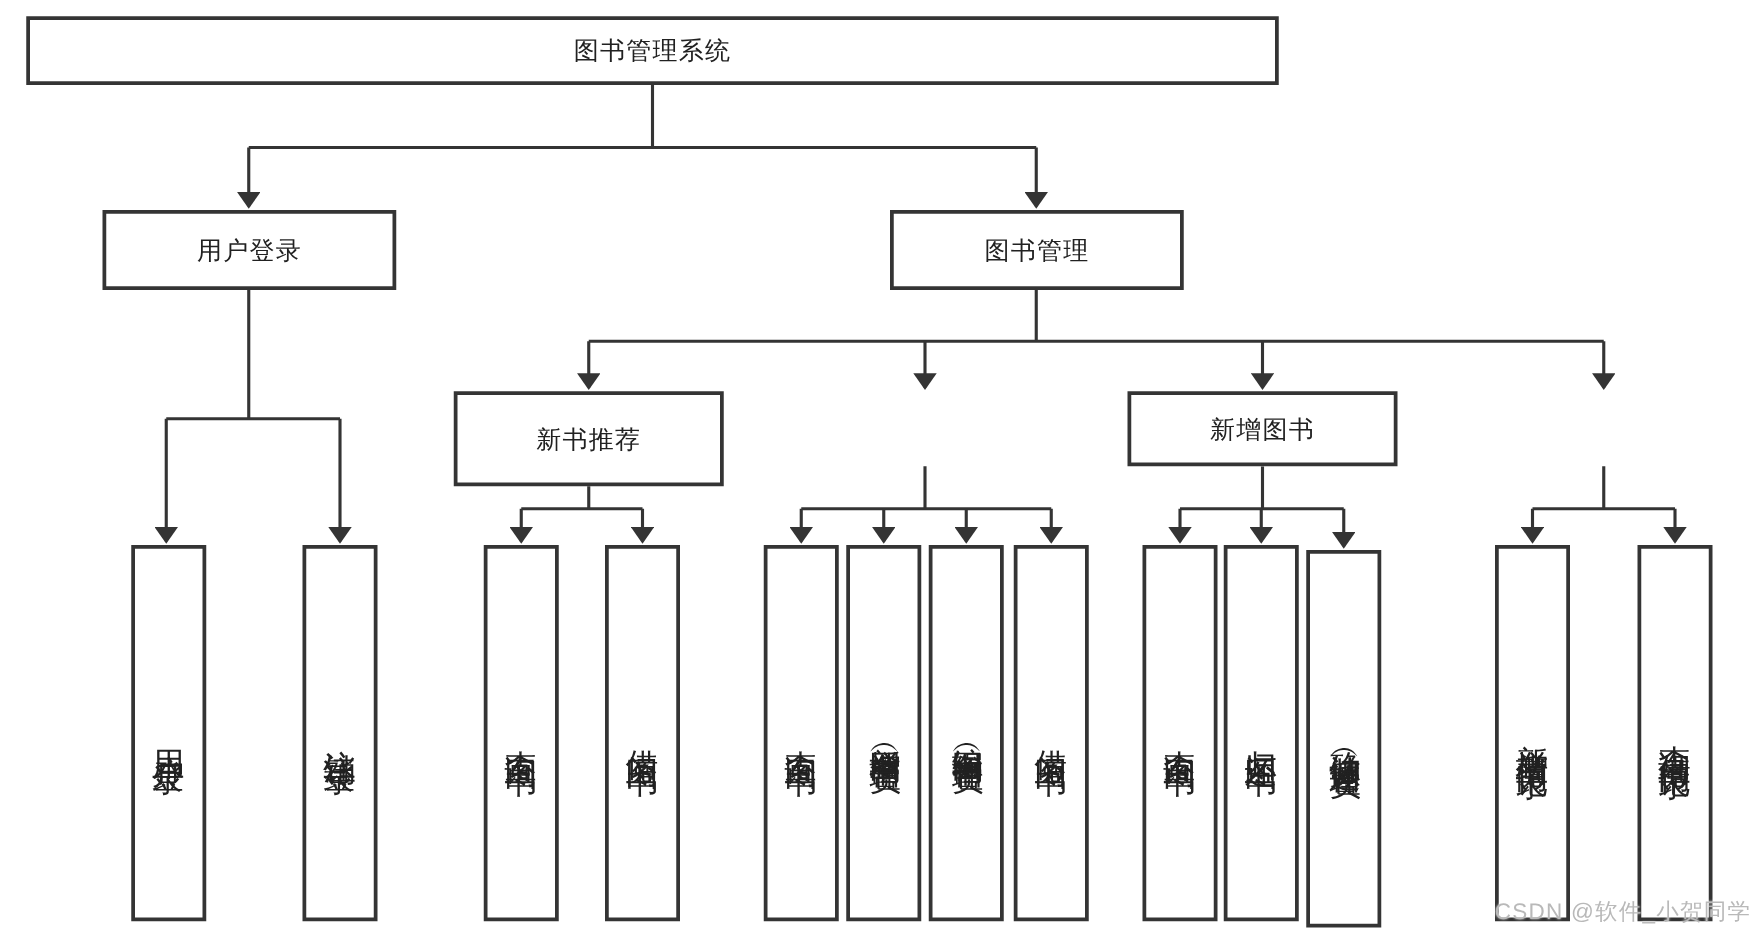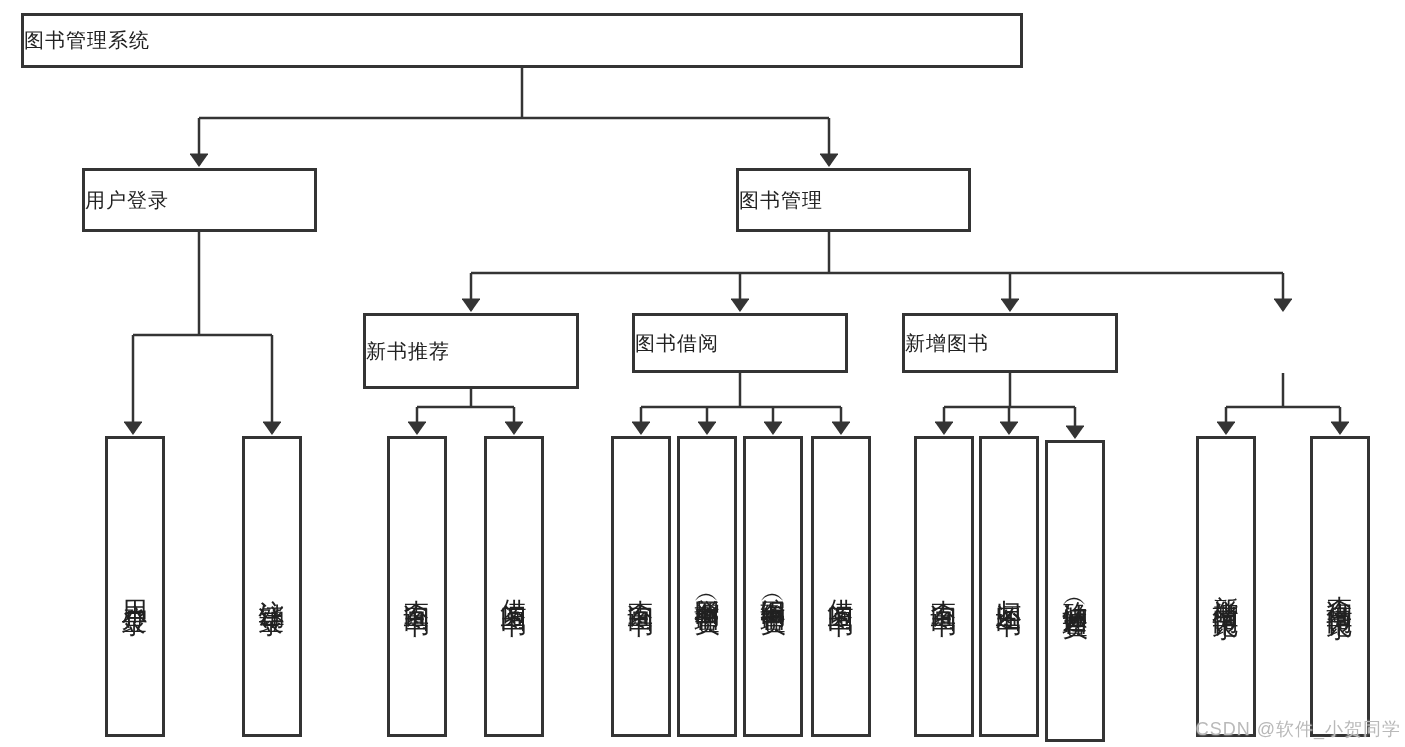--- a/index.html
+++ b/index.html
@@ -16,21 +16,21 @@
     background:#ffffff;
     font-family:"Liberation Sans","DejaVu Sans",sans-serif;
     overflow:hidden;
   }
   #wires{position:absolute;left:0;top:0;width:1405px;height:747px;}
   .hbox{
     position:absolute;
     box-sizing:border-box;
     background:var(--fill);
     border:3px solid var(--line);
-    display:flex;align-items:center;justify-content:flex-start;
+    display:flex;align-items:center;justify-content:center;
     z-index:2;
   }
   .hbox span{
     font-size:20px;color:var(--text);letter-spacing:1px;white-space:nowrap;
   }
   .vbox{
     position:absolute;
     box-sizing:border-box;
     width:60px;height:301px;
     background:var(--fill);
@@ -112,29 +112,26 @@
     <line x1="1340" y1="407" x2="1340" y2="433" marker-end="url(#arr)"></line>
   </svg>
 
   <div class="hbox" style="left:21px;top:13px;width:1002px;height:55px">
     <span>图书管理系统</span>
   </div>
 
   <div class="hbox" style="left:82px;top:168px;width:235px;height:64px">
     <span>用户登录</span>
   </div>
-  <div class="hbox" style="left:736px;top:168px;width:235px;height:64px">
+  <div class="hbox" style="left:712px;top:168px;width:235px;height:64px">
     <span>图书管理</span>
   </div>
 
   <div class="hbox" style="left:363px;top:313px;width:216px;height:76px">
     <span>新书推荐</span>
-  </div>
-  <div class="hbox" style="left:632px;top:313px;width:216px;height:60px">
-    <span>图书借阅</span>
   </div>
   <div class="hbox" style="left:902px;top:313px;width:216px;height:60px">
     <span>新增图书</span>
   </div>
 
   <div class="vbox" style="left:105px;top:436px">
     <span class="vtext">用户登录</span>
   </div>
   <div class="vbox" style="left:242px;top:436px">
     <span class="vtext">注销登录</span>

